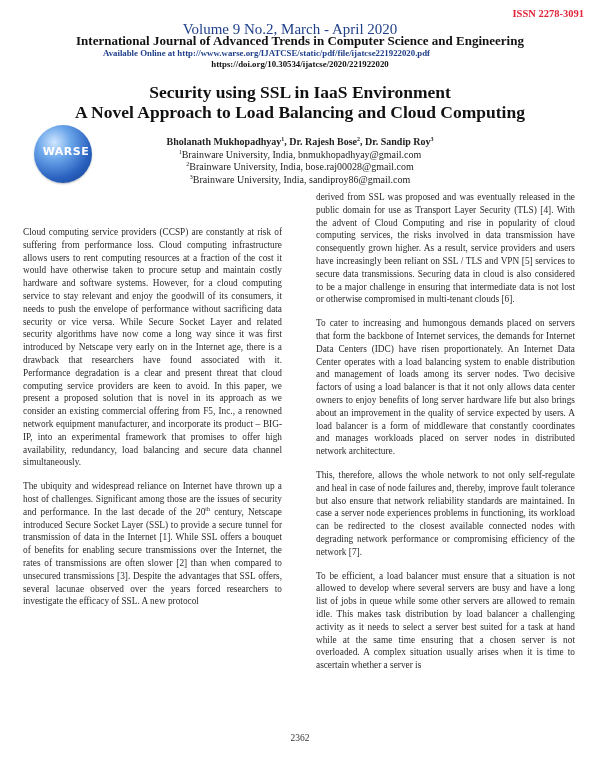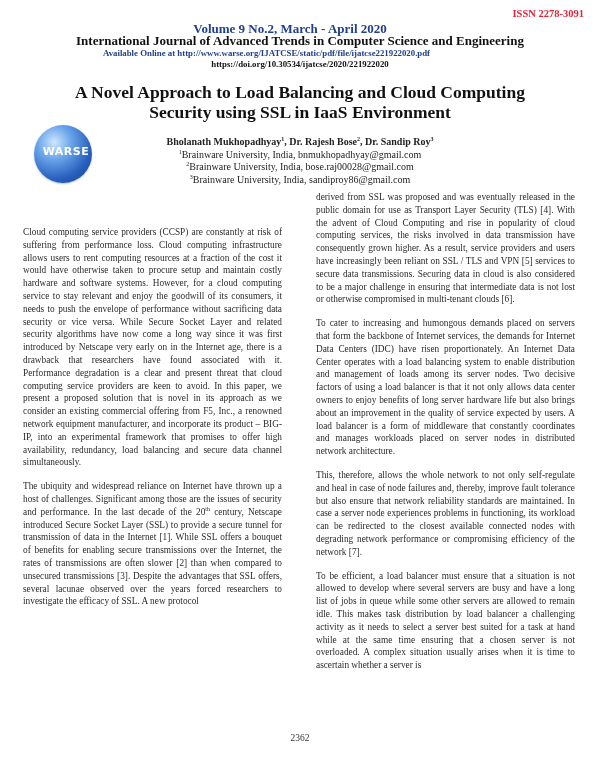--- a/index.html
+++ b/index.html
@@ -1,19 +1,19 @@
 <!DOCTYPE html>
 <html><head>
 <meta charset="utf-8">
 <style>
   html, body { margin:0; padding:0; background:#ffffff; }
   body { width:600px; height:776px; position:relative; overflow:hidden;
          font-family:"Liberation Serif", serif; color:#222; }
   .issn { position:absolute; top:8px; right:16px; color:#e0243a; font-weight:bold; font-size:10.5px; }
-  .vol { position:absolute; top:21px; left:0; width:580px; text-align:center; color:#1f3f8a; font-weight:bold; font-size:13px; }
+  .vol { position:absolute; top:21px; left:0; width:580px; text-align:center; color:#1f3f8a; font-weight:normal; font-size:15px; }
   .journal { position:absolute; top:33px; left:0; width:600px; text-align:center; color:#111; font-weight:bold; font-size:13px; }
   .avail { position:absolute; top:48px; left:0; width:533px; text-align:center; color:#1f3f8a; font-weight:bold; font-size:8.8px; }
   .doi { position:absolute; top:59px; left:0; width:600px; text-align:center; color:#111; font-weight:bold; font-size:8.8px; }
   .title { position:absolute; top:82px; left:0; width:600px; text-align:center; font-weight:bold; font-size:17.5px; line-height:20px; color:#111; }
   .logo { position:absolute; top:125px; left:34px; width:58px; height:58px; border-radius:50%;
           background: radial-gradient(circle at 35% 30%, #cfe6ff 0%, #6ba6ea 30%, #2a62c0 65%, #123c86 100%);
           box-shadow: 0 1px 2px rgba(0,0,0,0.25); }
   .logo span { position:absolute; top:20px; left:0; width:64px; text-align:center; color:#fff;
                font-family:"DejaVu Sans", sans-serif; font-size:11px; letter-spacing:0.5px; font-weight:bold; }
   .authors { position:absolute; top:136px; left:0; width:600px; text-align:center; font-size:10px; line-height:12.5px; color:#222; }
@@ -30,22 +30,22 @@
 </head>
 <body>
 
 <div class="issn">ISSN 2278-3091</div>
 <div class="vol">Volume 9 No.2, March - April 2020</div>
 <div class="journal">International Journal of Advanced Trends in Computer Science and Engineering</div>
 <div class="avail">Available Online at http://www.warse.org/IJATCSE/static/pdf/file/ijatcse221922020.pdf</div>
 <div class="doi">https://doi.org/10.30534/ijatcse/2020/221922020</div>
 
 <div class="title">
+  <div>Security using SSL in IaaS Environment</div>
   <div>A Novel Approach to Load Balancing and Cloud Computing</div>
-  <div>Security using SSL in IaaS Environment</div>
 </div>
 
 <div class="logo">
   <span>WARSE</span>
 </div>
 
 <div class="authors">
   <div class="names">
     <span>Bholanath Mukhopadhyay</span><sup>1</sup><span>, </span><span>Dr. Rajesh Bose</span><sup>2</sup><span>, </span><span>Dr. Sandip Roy</span><sup>3</sup>
   </div>

